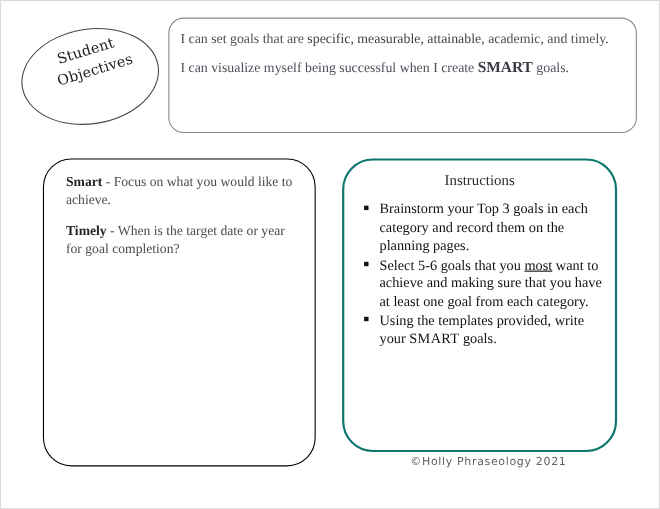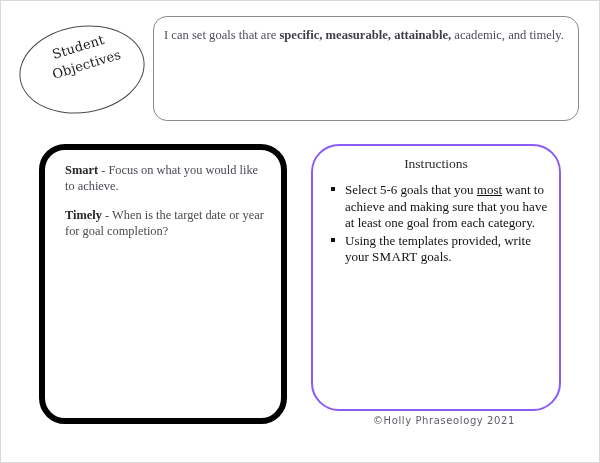--- a/index.html
+++ b/index.html
@@ -59,31 +59,31 @@
     padding: 10px 14px 8px 10px;
   }
   .obj-line {
     font-family: "Liberation Serif", serif;
     font-size: 12.6px;
     line-height: 16px;
     color: #4f4f5a;
     margin: 0 0 10px 0;
   }
   .obj-line:last-child { margin-bottom: 0; }
-  .obj-line b { font-weight: bold; color: #3f3f4a; }
+  .obj-line b { font-weight: normal; color: #3f3f4a; }
   .obj-line .smart { font-weight: bold; font-size: 14px; color: #3a3a44; }
 
   
   .smart-panel {
     position: absolute;
     left: 38px;
     top: 143px;
     width: 248px;
     height: 280px;
-    border: 6px solid #000000;
+    border: 1px solid #000000;
     border-radius: 26px;
     box-sizing: border-box;
     padding: 12px 16px 10px 20px;
   }
   .smart-item {
     font-family: "Liberation Serif", serif;
     font-size: 12.4px;
     line-height: 16px;
     color: #4a4a52;
     margin: 0 0 13px 0;
@@ -94,21 +94,21 @@
     color: #262626;
   }
 
   
   .instructions-panel {
     position: absolute;
     left: 310px;
     top: 143px;
     width: 250px;
     height: 267px;
-    border: 2px solid #8b5cf6;
+    border: 2px solid #0f766e;
     border-radius: 28px;
     box-sizing: border-box;
     padding: 8px 10px 6px 10px;
   }
   .instructions-title {
     text-align: center;
     font-family: "Liberation Serif", serif;
     font-size: 13.5px;
     color: #2b2b2b;
     margin: 2px 0 10px 0;
@@ -156,31 +156,32 @@
 <div class="page">
 
   <div class="oval"></div>
   <div class="oval-label">
     <span class="l1">Student</span>
     <span class="l2">Objectives</span>
   </div>
 
   <div class="objectives-box">
     <p class="obj-line"><span>I can set goals that are </span><b>specific, measurable, attainable, </b><span>academic, and timely.</span></p>
+    <p class="obj-line"><span>I can visualize myself being successful when I create </span><span class="smart">SMART</span><span> goals.</span></p>
   </div>
 
   <div class="smart-panel">
     <p class="smart-item"><span class="term">Smart</span><span> - </span><span>Focus on what you would like to achieve.</span></p>
     <p class="smart-item"><span class="term">Timely</span><span> - </span><span>When is the target date or year for goal completion?</span></p>
   </div>
 
   <div class="instructions-panel">
     <div class="instructions-title">Instructions</div>
     <ul class="instructions-list">
-      <li><span class="bullet"></span></li>
+      <li><span class="bullet"></span><span>Brainstorm your Top 3 goals in each category and record them on the planning pages.</span></li>
       <li><span class="bullet"></span><span>Select 5-6 goals that you </span><u>most</u><span> want to achieve and making sure that you have at least one goal from each category.</span></li>
       <li><span class="bullet"></span><span>Using the templates provided, write your </span><span class="smart">SMART</span><span> goals.</span></li>
     </ul>
   </div>
 
   <div class="copyright">©Holly Phraseology 2021</div>
 
 </div>
 
 </body></html>

